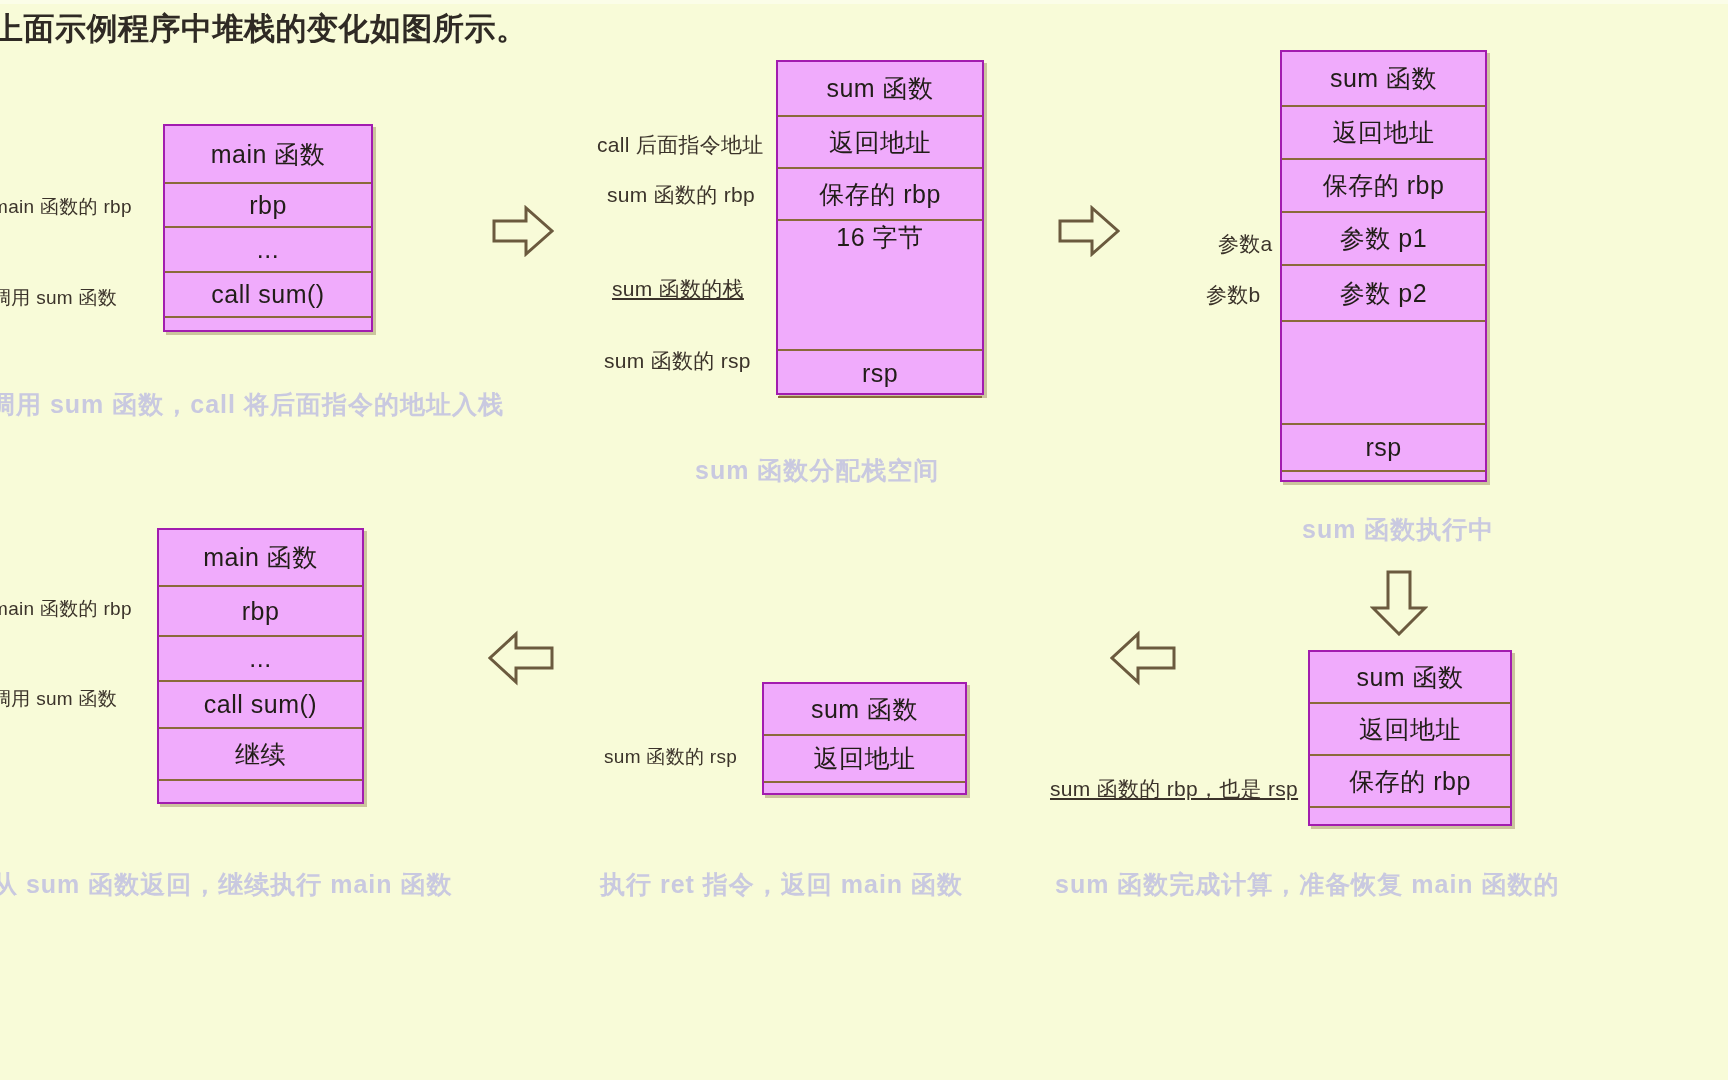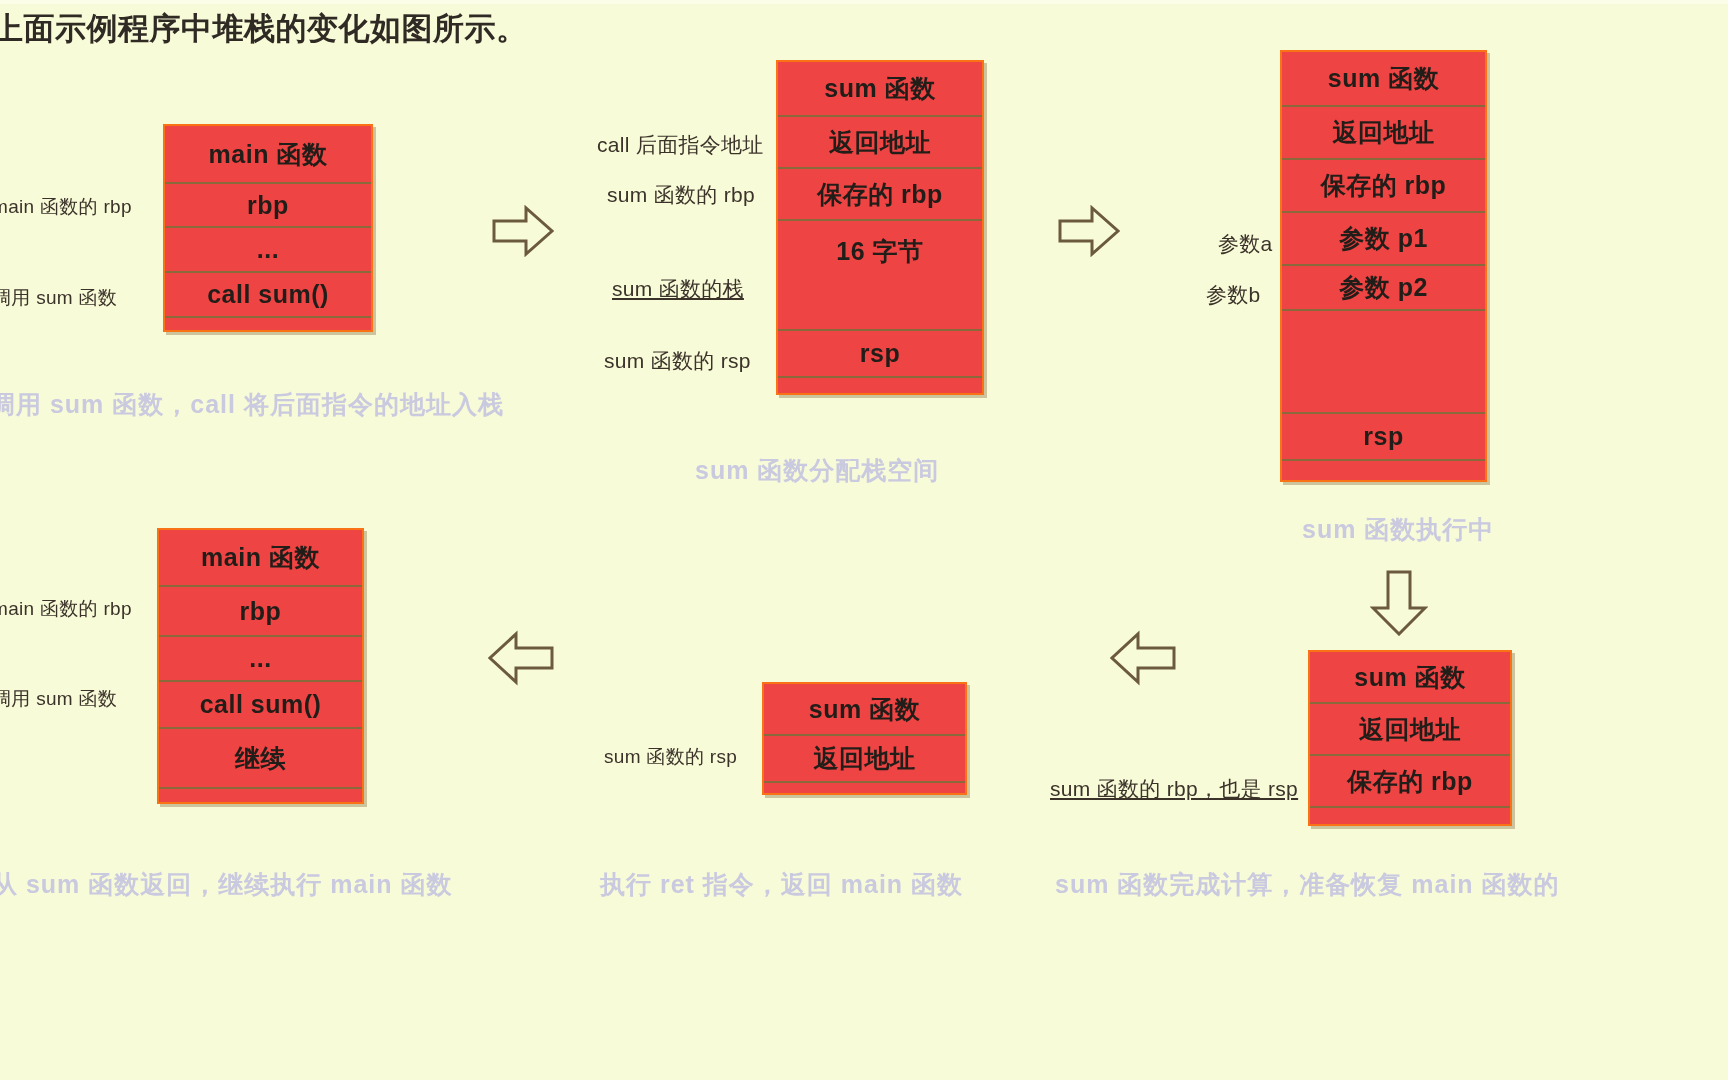--- a/index.html
+++ b/index.html
@@ -31,24 +31,23 @@
     font-weight: 600;
     letter-spacing: 0.5px;
     color: #2f2a24;
     white-space: nowrap;
   }
 
   
   .stack {
     position: absolute;
     box-sizing: border-box;
-    border: 2px solid #f97316;
-    background: #ef4444;
+    border: 2px solid #a21caf;
+    background: #f0abfc;
     box-shadow: 3px 3px 0 rgba(120,95,50,0.35);
-    font-weight: bold;
   }
   .row {
     box-sizing: border-box;
     border-bottom: 2px solid #8a6a3a;
     display: flex;
     align-items: center;
     justify-content: center;
     font-size: 25px;
     color: #211d18;
     white-space: nowrap;
@@ -104,42 +103,42 @@
 <div class="arrow" style="left:492px; top:205px;">
   <svg width="62" height="52" viewBox="0 0 62 52">
     <path d="M2,16 L34,16 L34,3 L60,26 L34,49 L34,36 L2,36 Z" fill="none" stroke="#6b5a3e" stroke-width="3"></path>
   </svg>
 </div>
 
 <div class="stack" style="left:776px; top:60px; width:208px; height:335px;">
   <div class="row" style="height:55px;">sum 函数</div>
   <div class="row" style="height:52px;">返回地址</div>
   <div class="row" style="height:52px;">保存的 rbp</div>
-  <div class="row" style="height:110px; align-items:flex-start; padding-top:14px;">16 字节</div>
+  <div class="row" style="height:130px; align-items:flex-start; padding-top:0;">16 字节</div>
   <div class="row" style="height:47px;">rsp</div>
   <div class="row blank" style="height:15px;"></div>
 </div>
 <div class="side-label" style="left:597px; top:131px;">call 后面指令地址</div>
 <div class="side-label" style="left:607px; top:181px;">sum 函数的 rbp</div>
 <div class="side-label" style="left:612px; top:275px;text-decoration:underline;">sum 函数的栈</div>
 <div class="side-label" style="left:604px; top:347px;">sum 函数的 rsp</div>
 <div class="caption" style="left:695px; top:422px;margin-top:32px;">sum 函数分配栈空间</div>
 
 <div class="arrow" style="left:1058px; top:205px;">
   <svg width="62" height="52" viewBox="0 0 62 52">
     <path d="M2,16 L34,16 L34,3 L60,26 L34,49 L34,36 L2,36 Z" fill="none" stroke="#6b5a3e" stroke-width="3"></path>
   </svg>
 </div>
 
 <div class="stack" style="left:1280px; top:50px; width:207px; height:432px;">
   <div class="row" style="height:55px;">sum 函数</div>
   <div class="row" style="height:53px;">返回地址</div>
   <div class="row" style="height:53px;">保存的 rbp</div>
   <div class="row" style="height:53px;">参数 p1</div>
-  <div class="row" style="height:45px;">参数 p2</div>
+  <div class="row" style="height:56px;">参数 p2</div>
   <div class="row blank" style="height:103px;"></div>
   <div class="row" style="height:47px;">rsp</div>
   <div class="row blank" style="height:11px;"></div>
 </div>
 <div class="side-label" style="left:1218px; top:230px;">参数a</div>
 <div class="side-label" style="left:1206px; top:281px;">参数b</div>
 <div class="caption" style="left:1302px; top:513px;">sum 函数执行中</div>
 
 <div class="arrow" style="left:1370px; top:570px;">
   <svg width="58" height="66" viewBox="0 0 58 66">
@@ -174,18 +173,18 @@
   <svg width="66" height="56" viewBox="0 0 66 56">
     <path d="M64,18 L28,18 L28,4 L2,28 L28,52 L28,38 L64,38 Z" fill="none" stroke="#6b5a3e" stroke-width="3"></path>
   </svg>
 </div>
 
 <div class="stack" style="left:157px; top:528px; width:207px; height:276px;">
   <div class="row" style="height:57px;">main 函数</div>
   <div class="row" style="height:50px;">rbp</div>
   <div class="row" style="height:45px;">...</div>
   <div class="row" style="height:47px;">call sum()</div>
-  <div class="row" style="height:60px;">继续</div>
+  <div class="row" style="height:52px;">继续</div>
   <div class="row blank" style="height:25px;"></div>
 </div>
 <div class="side-label big" style="left:-8px; top:596px;">main 函数的 rbp</div>
 <div class="side-label big" style="left:-8px; top:686px;">调用 sum 函数</div>
 <div class="caption" style="left:-8px; top:868px;">从 sum 函数返回，继续执行 main 函数</div>
 
 </body></html>

